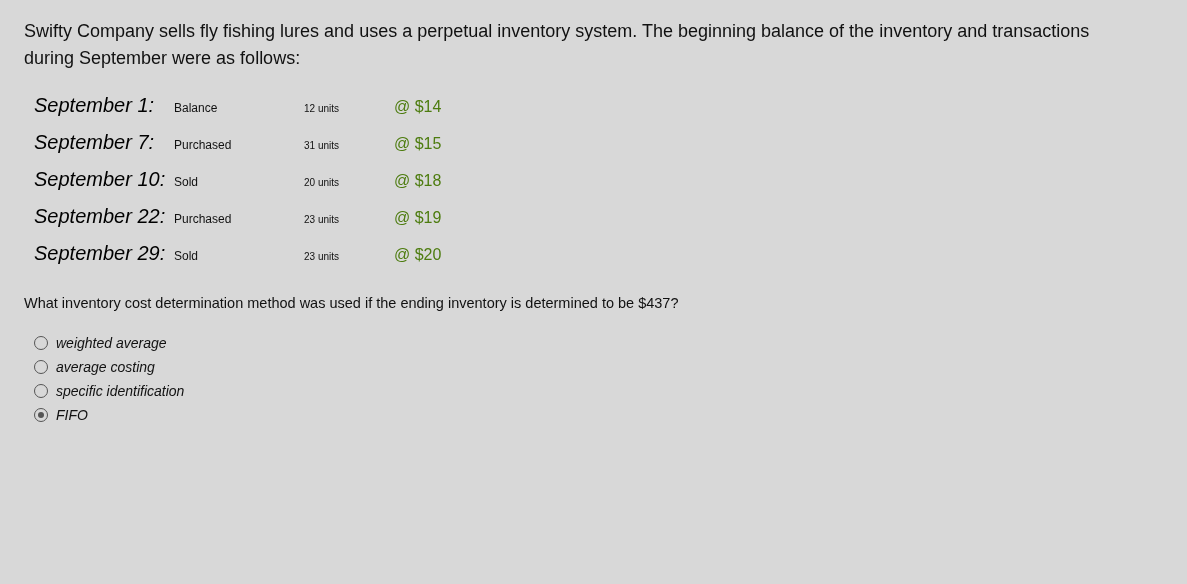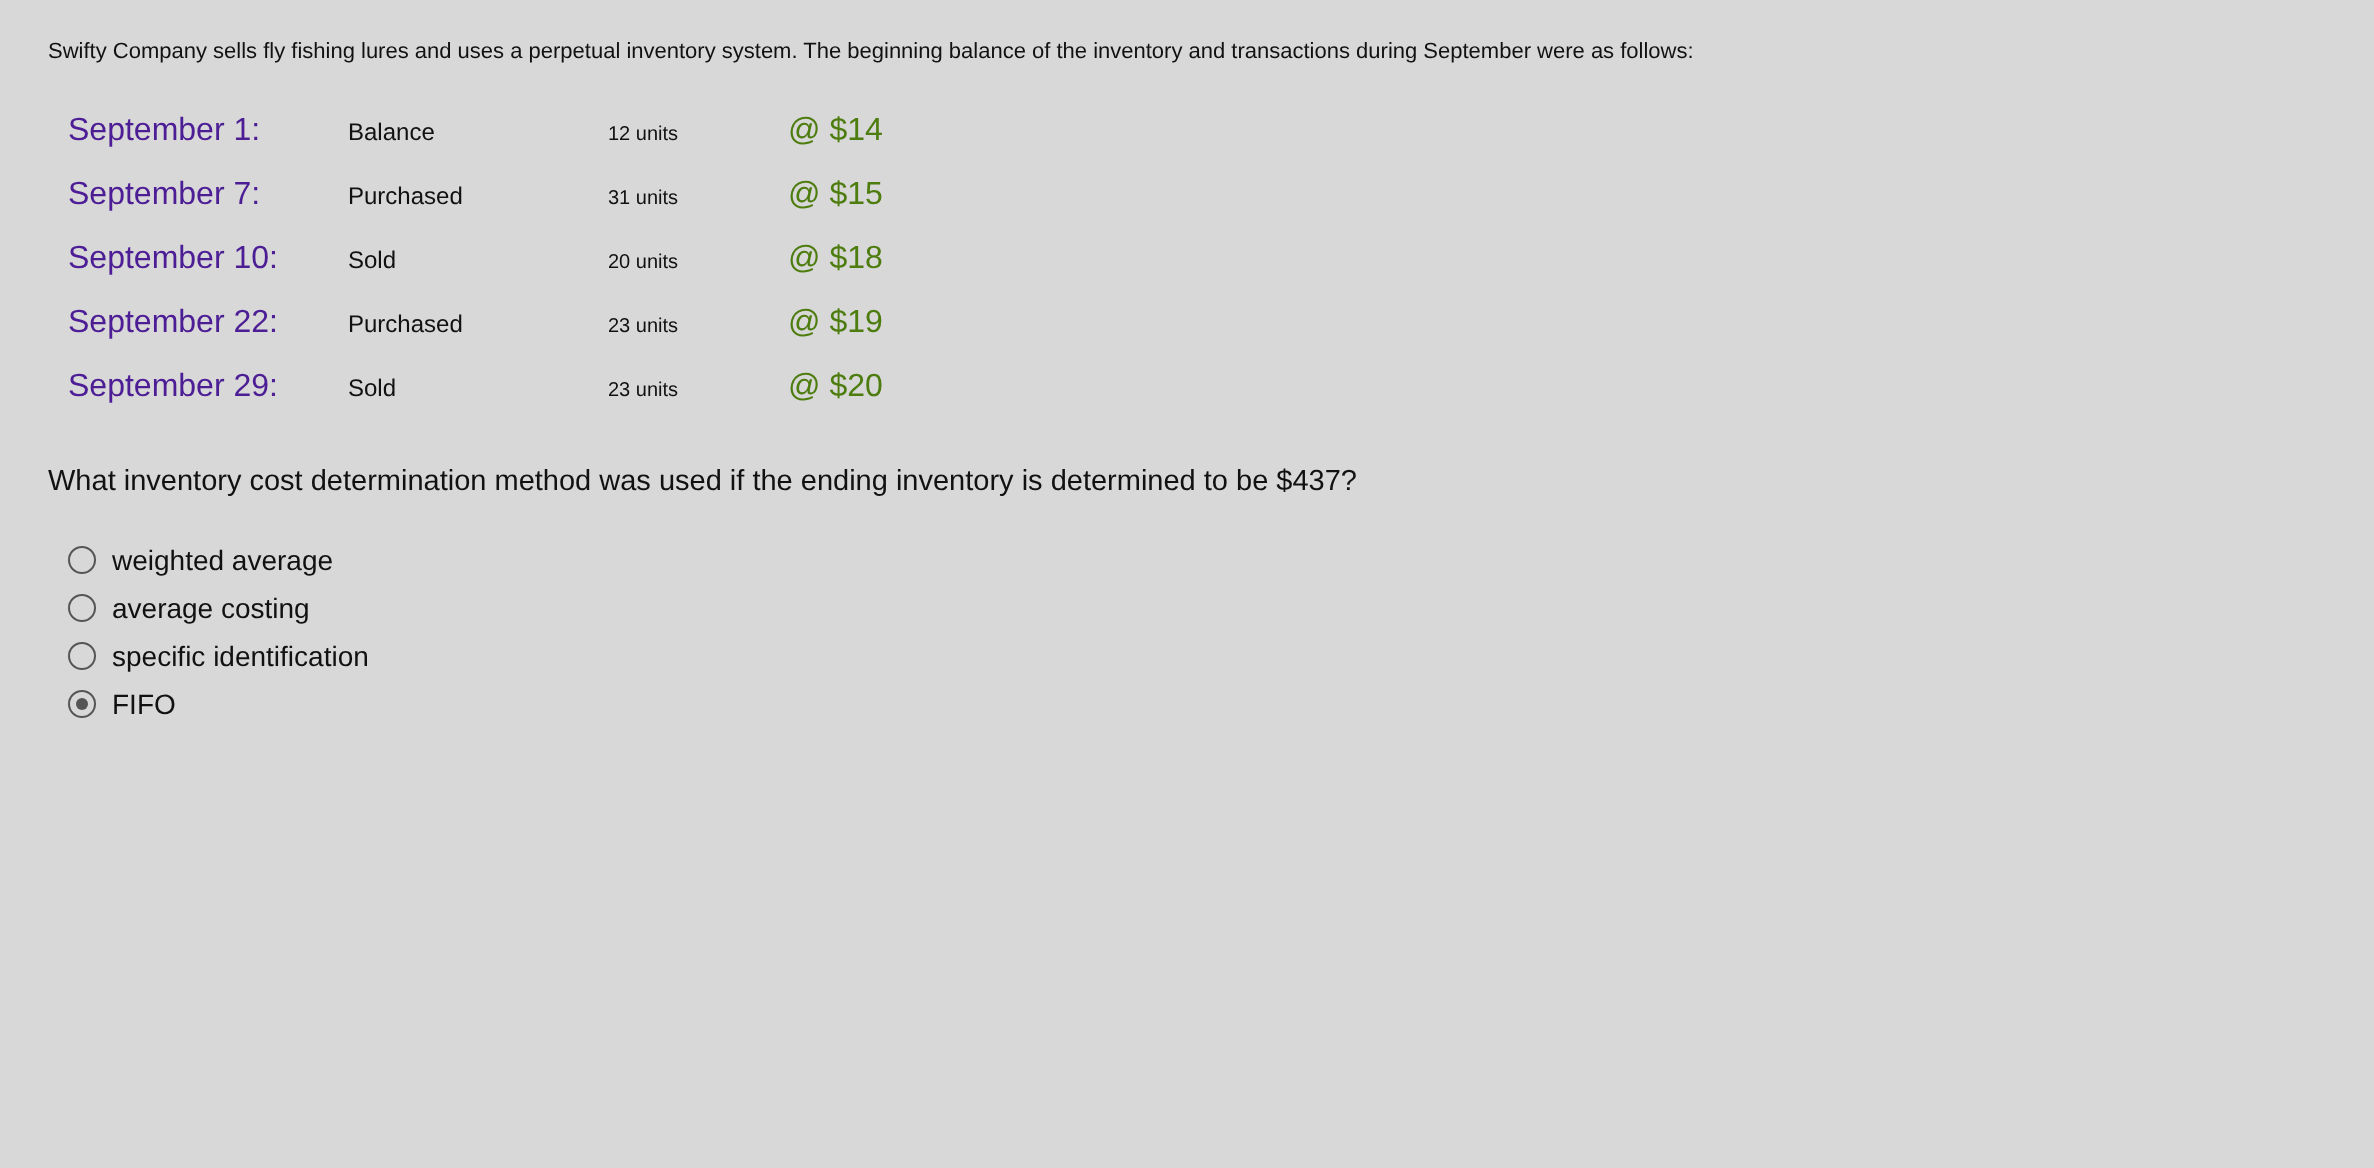--- a/index.html
+++ b/index.html
@@ -22,43 +22,44 @@
 
     .page-container {
       background-color: #d8d8d8;
       width: 1187px;
       min-height: 584px;
       padding: 18px 24px 24px 24px;
       position: relative;
     }
 
     .intro-text {
-      font-size: 11px;
+      font-size: 18px;
       line-height: 1.5;
       margin-bottom: 22px;
       max-width: 1100px;
       color: #111;
     }
 
     .transactions-table {
       margin-bottom: 22px;
       margin-left: 10px;
     }
 
     .transaction-row {
       display: flex;
       align-items: baseline;
       margin-bottom: 14px;
     }
 
     .col-date {
       width: 140px;
-      font-size: 16px;
+      font-size: 20px;
       font-weight: normal;
-      color: #4c1d95;
+      color: #000000;
+      font-style: italic;
     }
 
     .col-type {
       width: 130px;
       font-size: 12px;
       color: #111;
     }
 
     .col-units {
       width: 90px;
@@ -114,20 +115,21 @@
       content: '';
       width: 6px;
       height: 6px;
       border-radius: 50%;
       background: #555;
     }
 
     .option-label {
       font-size: 14px;
       color: #111;
+      font-style: italic;
     }
   </style>
 </head>
 <body>
 
 <div class="page-container">
 
   <p class="intro-text">Swifty Company sells fly fishing lures and uses a perpetual inventory system. The beginning balance of the inventory and transactions during September were as follows:</p>
 
   <div class="transactions-table">

